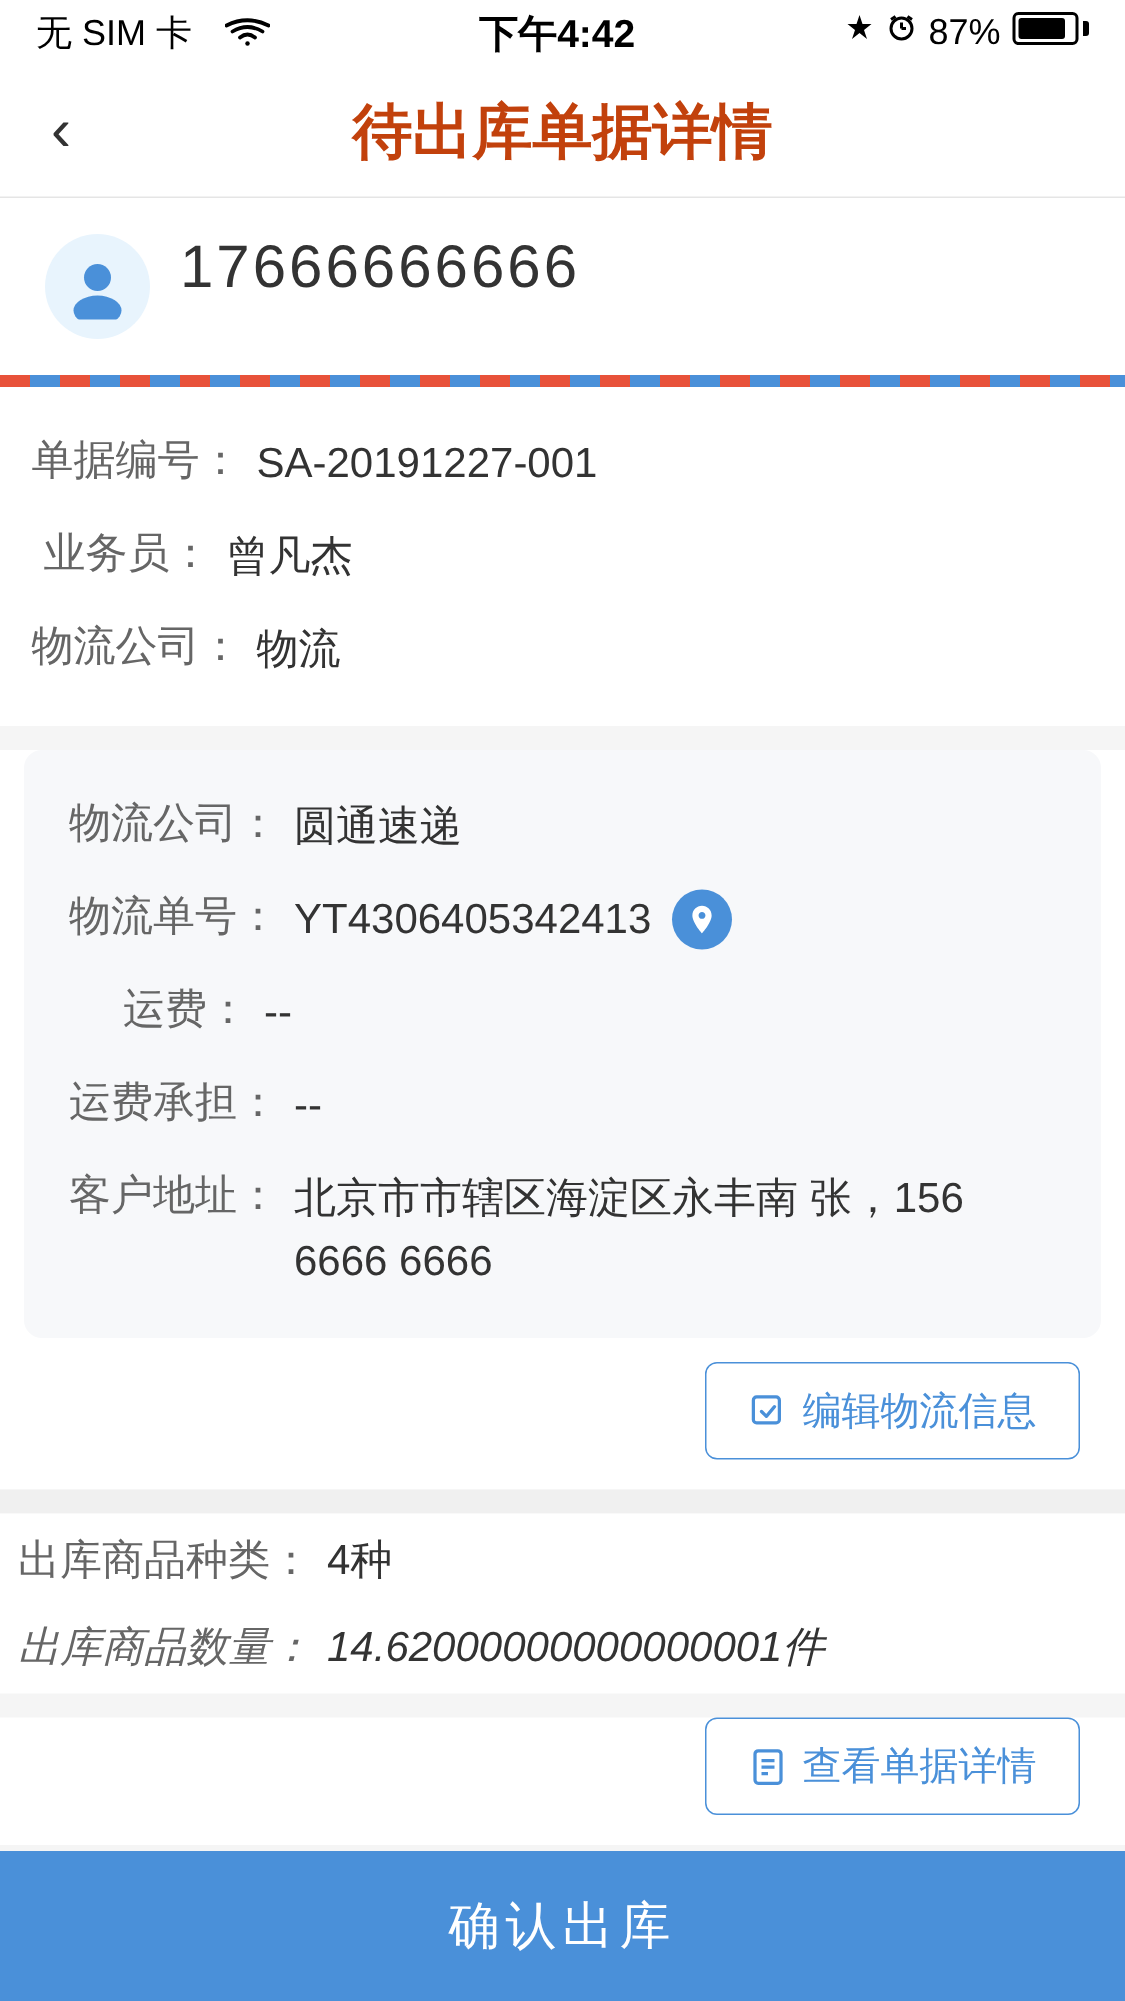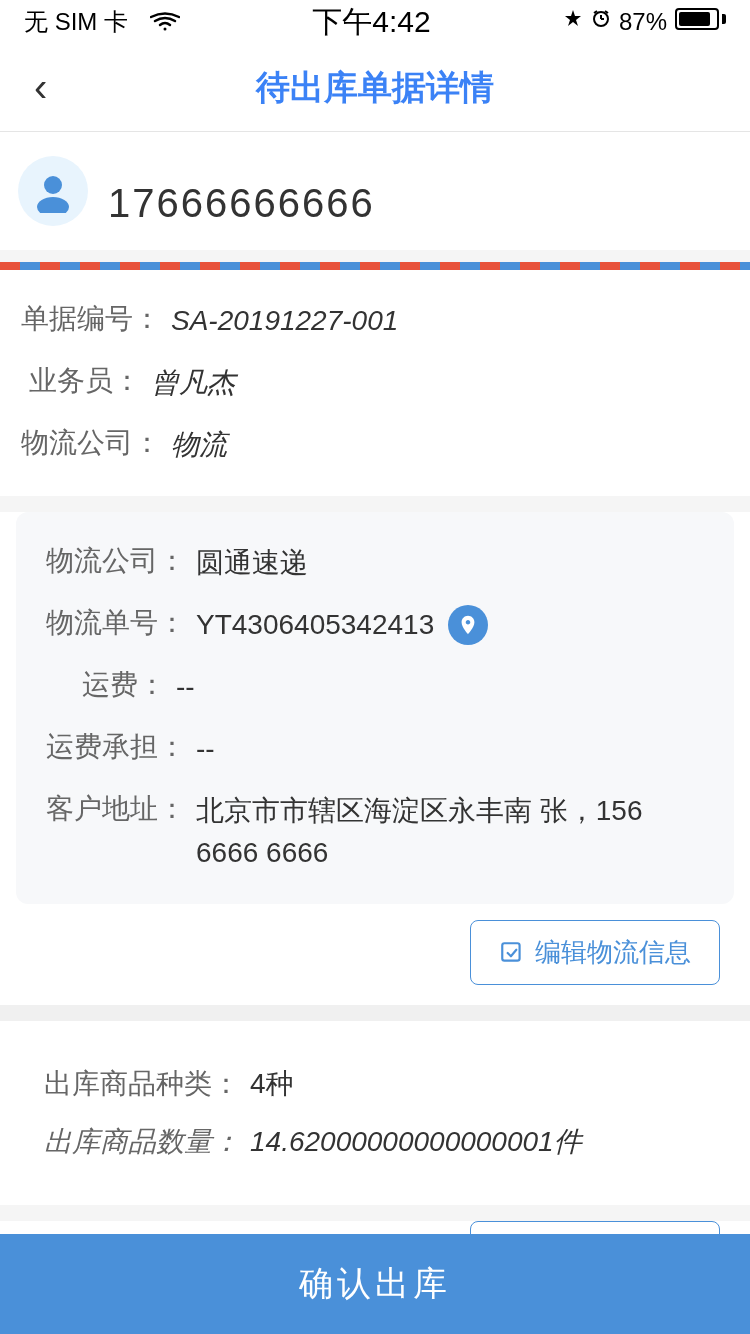--- a/index.html
+++ b/index.html
@@ -26,22 +26,22 @@
       font-size: 24px;
       color: #000;
     }
     .status-left {
       display: flex;
       align-items: center;
       gap: 22px;
       font-size: 24px;
     }
     .status-center {
-      font-size: 30px;
-      font-weight: 400;
+      font-size: 26px;
+      font-weight: 700;
     }
     .status-right {
       display: flex;
       align-items: flex-start;
       gap: 8px;
       font-size: 24px;
     }
     .wifi-icon {
       width: 30px;
       height: 22px;
@@ -85,33 +85,33 @@
     }
     .nav-back {
       position: absolute;
       left: 24px;
       font-size: 40px;
       color: #333;
       cursor: pointer;
       padding: 10px;
     }
     .nav-title {
-      font-size: 34px;
+      font-size: 40px;
       font-weight: 600;
-      color: #3b82f6;
+      color: #c2410c;
     }
 
     
     .customer-section {
       background: #fff;
-      padding: 24px 18px;
-      display: flex;
-      align-items: flex-end;
+      padding: 24px 30px;
+      display: flex;
+      align-items: flex-start;
       gap: 20px;
-      margin-bottom: 12px;
+      margin-bottom: 0;
     }
     .avatar {
       width: 70px;
       height: 70px;
       border-radius: 50%;
       background: #e8f4fd;
       display: flex;
       align-items: center;
       justify-content: center;
       flex-shrink: 0;
@@ -154,21 +154,20 @@
       color: #666;
       min-width: 130px;
       text-align: right;
       flex-shrink: 0;
       padding-right: 10px;
     }
     .info-value {
       color: #333;
       flex: 1;
       line-height: 1.5;
-      font-style: italic;
     }
 
     
     .logistics-card {
       background: #f7f8fa;
       border-radius: 12px;
       margin: 0 16px 16px 16px;
       padding: 30px;
     }
     .logistics-row {
@@ -226,21 +225,21 @@
 
     
     .divider {
       height: 16px;
       background: #f0f0f0;
     }
 
     
     .goods-section {
       background: #fff;
-      padding: 44px;
+      padding: 12px;
       margin-bottom: 16px;
     }
     .goods-row {
       display: flex;
       align-items: center;
       margin-bottom: 20px;
       font-size: 28px;
     }
     .goods-row:last-child { margin-bottom: 0; font-style: italic; }
     .goods-label {

